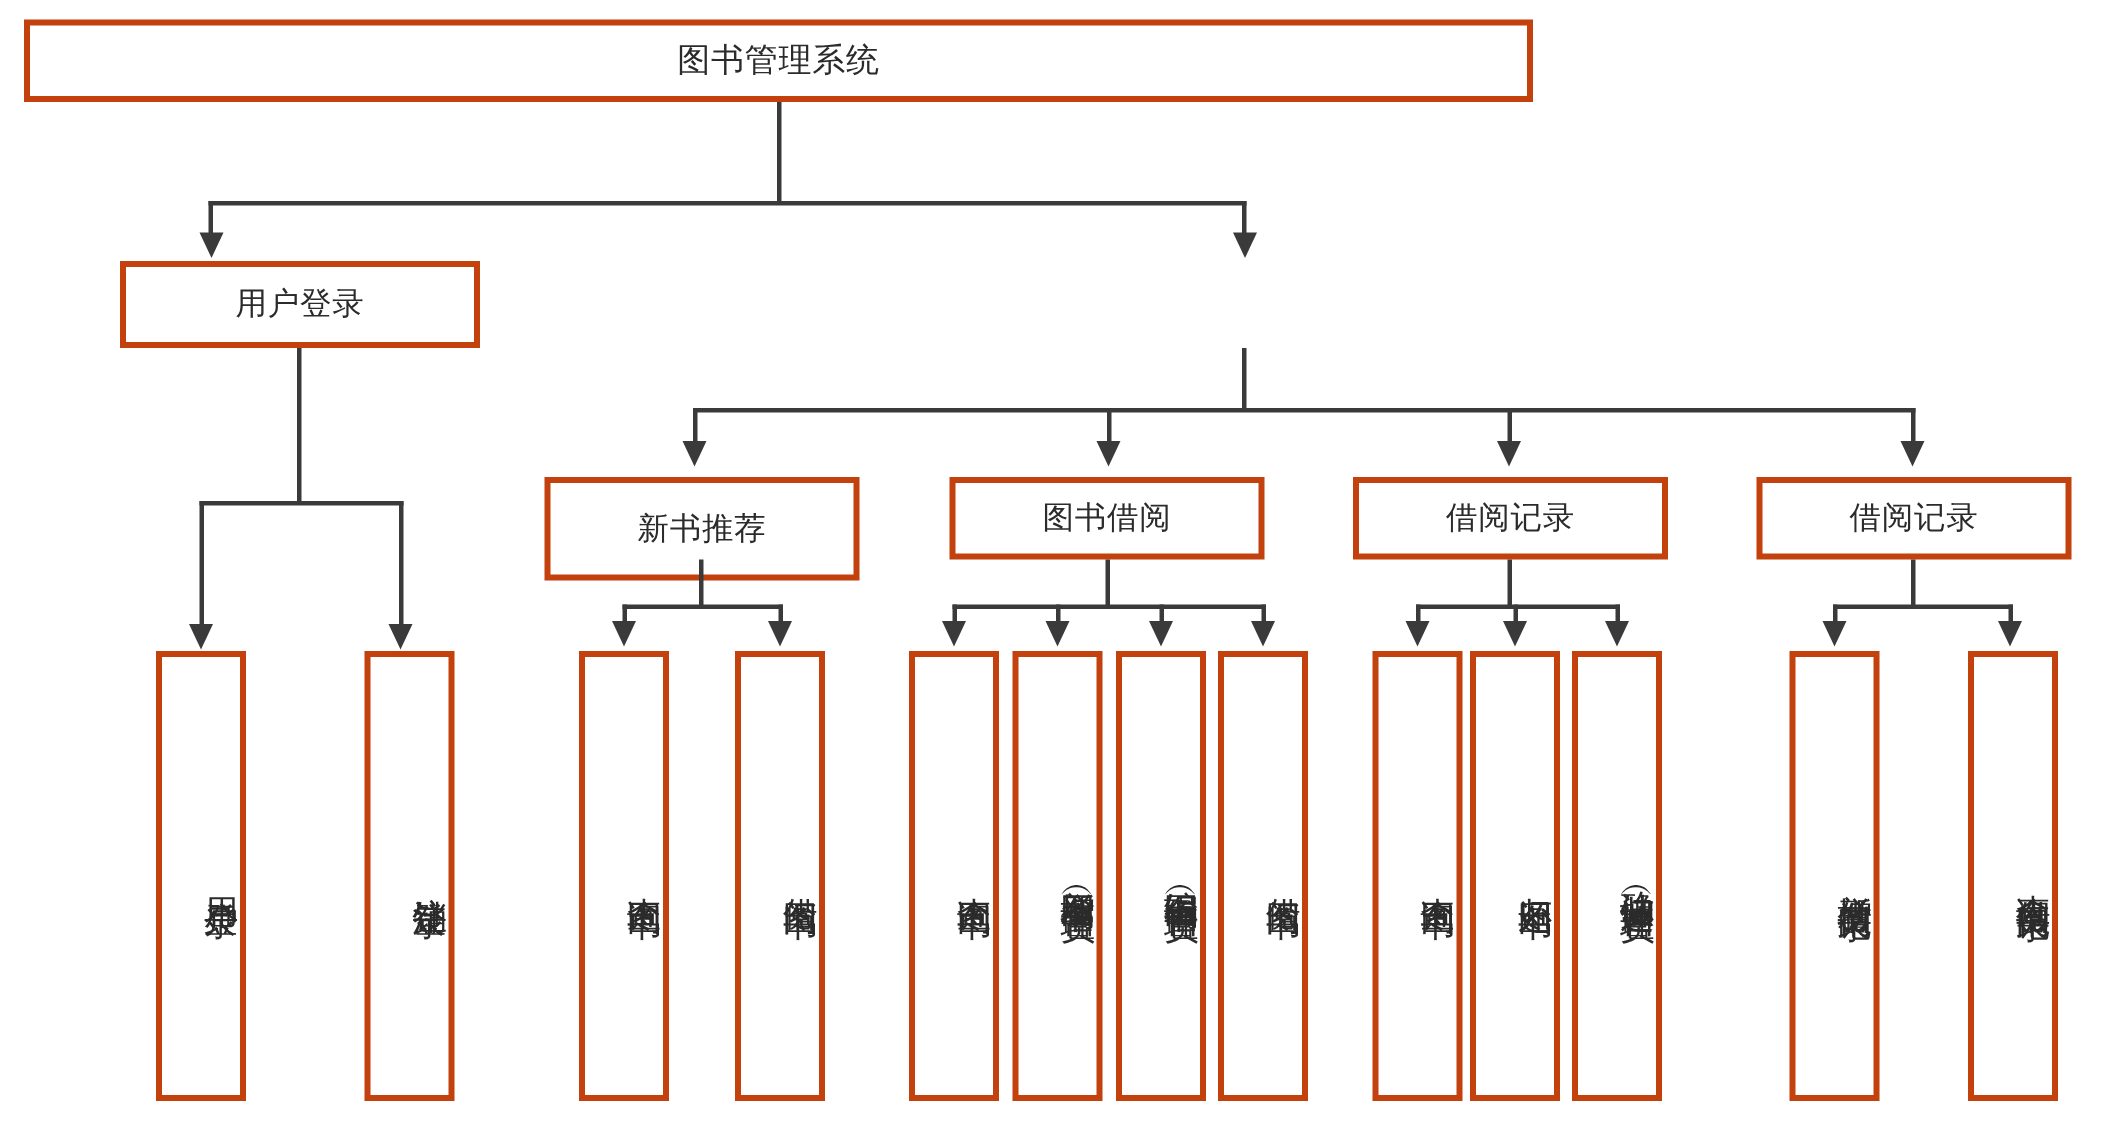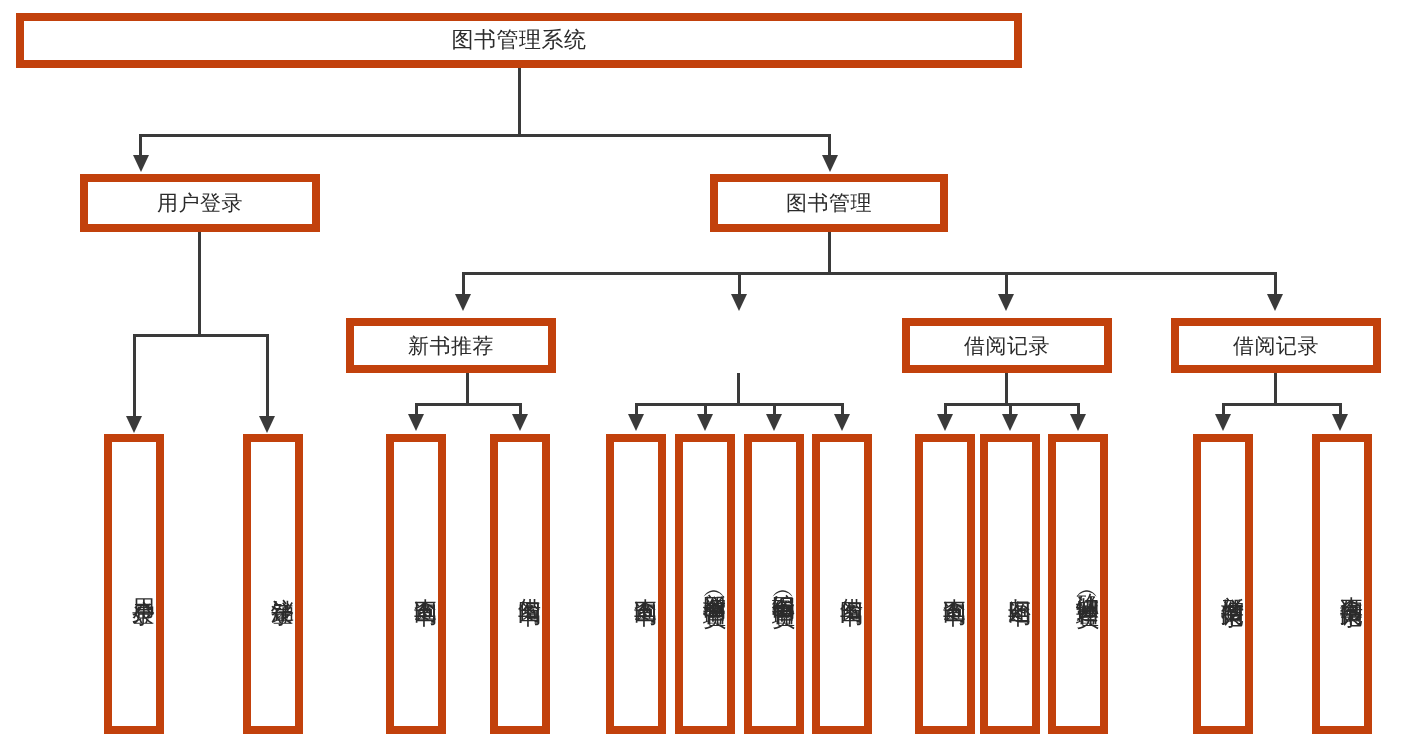--- a/index.html
+++ b/index.html
@@ -15,21 +15,21 @@
     width: 1405px;
     height: 747px;
     background: #ffffff;
     overflow: hidden;
   }
   
   .node {
     position: absolute;
     box-sizing: border-box;
     background: #ffffff;
-    border: 8px solid #c2410c;
+    border: 4px solid #c2410c;
     color: #2b2b2b;
     display: flex;
     align-items: center;
     justify-content: center;
     text-align: center;
     letter-spacing: 0.5px;
   }
   .node.h {
     font-size: 21px;
     line-height: 1.1;
@@ -92,21 +92,20 @@
 
   <div class="edge hline" style="left:139px; top:134px; width:692px; height:3px;"></div>
 
   <div class="edge vline" style="left:139px; top:134px; width:3px; height:24px;"></div>
   <div class="arrow" style="left:133px; top:155px;"></div>
   <div class="edge vline" style="left:828px; top:134px; width:3px; height:24px;"></div>
   <div class="arrow" style="left:822px; top:155px;"></div>
 
   <div class="node h" style="left:80px; top:174px; width:240px; height:58px;">用户登录</div>
 
-  <div class="node h" style="left:710px; top:174px; width:238px; height:58px;">图书管理</div>
 
   <div class="edge vline" style="left:198px; top:232px; width:3px; height:104px;"></div>
   <div class="edge hline" style="left:133px; top:334px; width:136px; height:3px;"></div>
   <div class="edge vline" style="left:133px; top:334px; width:3px; height:84px;"></div>
   <div class="arrow" style="left:126px; top:416px;"></div>
   <div class="edge vline" style="left:266px; top:334px; width:3px; height:84px;"></div>
   <div class="arrow" style="left:259px; top:416px;"></div>
 
   <div class="edge vline" style="left:828px; top:232px; width:3px; height:42px;"></div>
   <div class="edge hline" style="left:462px; top:272px; width:815px; height:3px;"></div>
@@ -116,21 +115,22 @@
 
   <div class="edge vline" style="left:738px; top:272px; width:3px; height:24px;"></div>
   <div class="arrow" style="left:731px; top:294px;"></div>
 
   <div class="edge vline" style="left:1005px; top:272px; width:3px; height:24px;"></div>
   <div class="arrow" style="left:998px; top:294px;"></div>
 
   <div class="edge vline" style="left:1274px; top:272px; width:3px; height:24px;"></div>
   <div class="arrow" style="left:1267px; top:294px;"></div>
 
-  <div class="node h" style="left:346px; top:318px; width:210px; height:55px;">新书推荐</div>
+  <div class="node h" style="left:363px; top:318px; width:210px; height:69px;">新书推荐</div>
+  <div class="node h" style="left:633px; top:318px; width:210px; height:55px;">图书借阅</div>
   <div class="node h" style="left:902px; top:318px; width:210px; height:55px;">借阅记录</div>
   <div class="node h" style="left:1171px; top:318px; width:210px; height:55px;">借阅记录</div>
 
   <div class="edge vline" style="left:466px; top:373px; width:3px; height:32px;"></div>
   <div class="edge hline" style="left:415px; top:403px; width:107px; height:3px;"></div>
   <div class="edge vline" style="left:415px; top:403px; width:3px; height:14px;"></div>
   <div class="arrow" style="left:408px; top:414px;"></div>
   <div class="edge vline" style="left:519px; top:403px; width:3px; height:14px;"></div>
   <div class="arrow" style="left:512px; top:414px;"></div>
 

